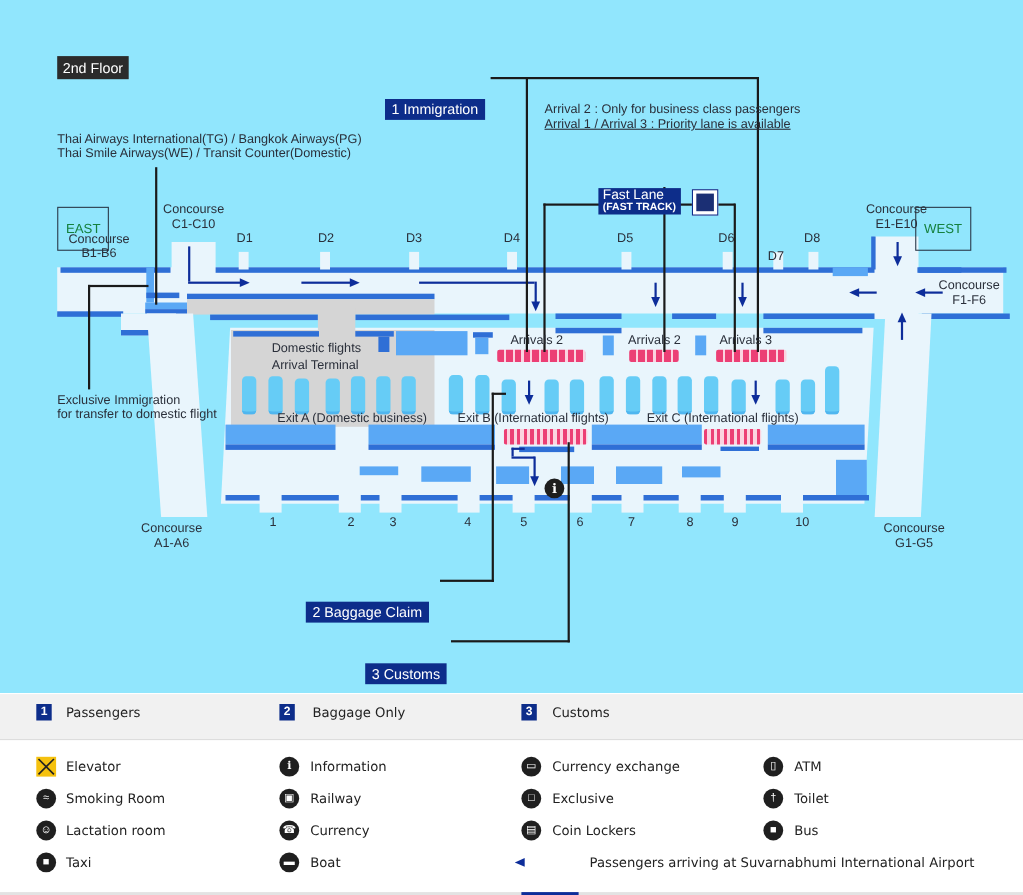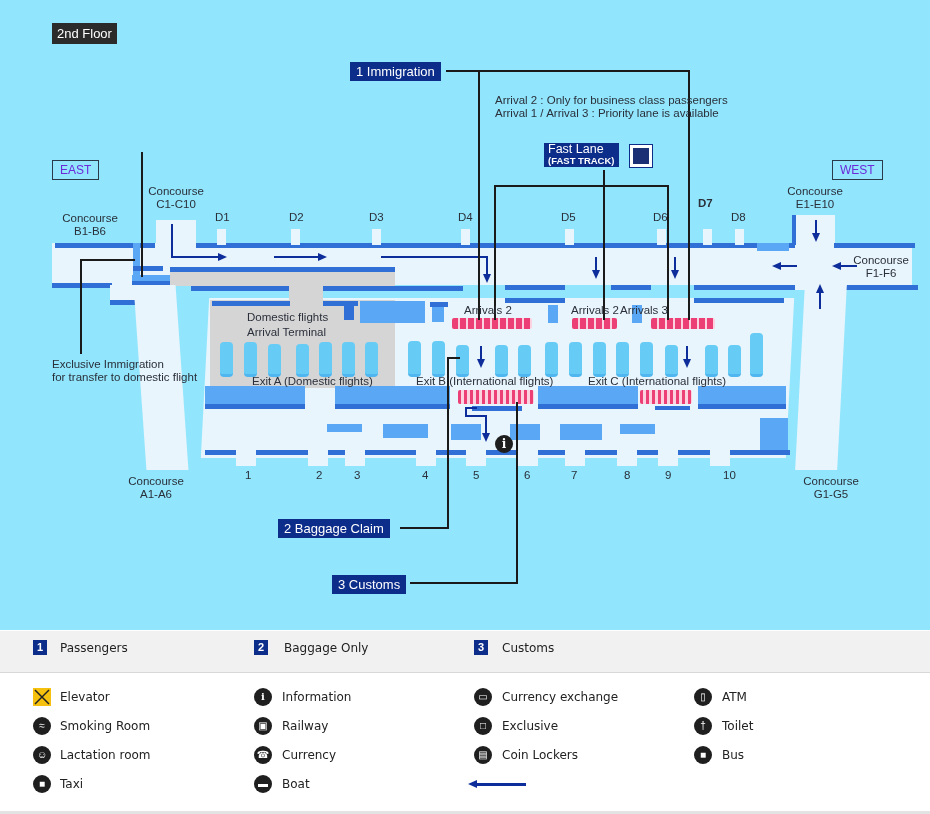--- a/index.html
+++ b/index.html
@@ -1,22 +1,22 @@
 <!DOCTYPE html>
 <html><head>
 <meta charset="utf-8">
 <style>
   html, body { margin:0; padding:0; }
   body { width:930px; height:814px; position:relative; overflow:hidden; font-family:"Liberation Sans", sans-serif; background:#ffffff; }
   #map { position:absolute; left:0; top:0; width:930px; height:630px; background:#91e6fd; overflow:hidden; }
-  .abs { position:absolute; }
+  .abs { position:absolute;margin-top:28px; }
   .txt { position:absolute; color:#2a2f3a; font-size:11.5px; line-height:13px; white-space:nowrap; }
   .ctr { text-align:center; }
   .floor-label { left:52px; top:23px; background:#2b2b2b; color:#fff; font-size:13px; padding:3px 5px; }
-  .dir-box { border:1px solid #2b3a4a; font-size:12px; padding:2px 7px; color:#6d28d9; }
+  .dir-box { border:1px solid #2b3a4a; font-size:12px; padding:12px 7px; color:#15803d; }
   .callout { background:#0d2d8a; color:#fff; font-size:13px; padding:2px 6px; white-space:nowrap; }
   .line { position:absolute; background:#1a1a1a; }
   .floor { position:absolute; background:#e9f5fc; }
   .wall { position:absolute; background:#2f6fd6; }
   .wall-l { position:absolute; background:#5aa8f5; }
   .grey { position:absolute; background:#d5d5d5; }
   .belt { position:absolute; background:#66ccf6; border-radius:4px; border-bottom:3px solid #4fb6ef; box-sizing:border-box; }
   .counter { position:absolute; background:#ec3f75; border-radius:2px; }
   .arrow-h { position:absolute; height:2px; background:#0d2d9a; }
   .arrow-v { position:absolute; width:2px; background:#0d2d9a; }
@@ -216,47 +216,49 @@
 
   <div class="abs" style="left:544px;top:143px;background:#0d2d8a;color:#fff;padding:1px 4px;line-height:11px;">
     <div style="font-size:12.5px;">Fast Lane</div>
     <div style="font-size:9.5px;font-weight:bold;">(FAST TRACK)</div>
   </div>
   <div class="abs" style="left:629px;top:144px;width:24px;height:24px;background:#fff;border:1px solid #0d2d8a;box-sizing:border-box;padding:3px;">
     <div style="width:100%;height:100%;background:#1b2f74;"></div>
   </div>
 
   <div class="txt" style="left:495px;top:94px;">Arrival 2 : Only for business class passengers</div>
-  <div class="txt" style="left:495px;top:107px;">Arrival 1 / Arrival 3 : Priority lane is available</div>
+  <div class="txt" style="left:495px;top:107px;text-decoration:underline;">Arrival 1 / Arrival 3 : Priority lane is available</div>
+  <div class="txt" style="left:52px;top:121px;">Thai Airways International(TG) / Bangkok Airways(PG)</div>
+  <div class="txt" style="left:52px;top:134px;">Thai Smile Airways(WE) / Transit Counter(Domestic)</div>
   <div class="txt" style="left:52px;top:358px;">Exclusive Immigration</div>
   <div class="txt" style="left:52px;top:371px;">for transfer to domestic flight</div>
   <div class="txt" style="left:247px;top:311px;">Domestic flights</div>
   <div class="txt" style="left:247px;top:326px;">Arrival Terminal</div>
 
   <div class="txt ctr" style="left:55px;top:212px;width:70px;"><span>Concourse</span><br><span>B1-B6</span></div>
   <div class="txt ctr" style="left:141px;top:185px;width:70px;"><span>Concourse</span><br><span>C1-C10</span></div>
   <div class="txt ctr" style="left:780px;top:185px;width:70px;"><span>Concourse</span><br><span>E1-E10</span></div>
   <div class="txt ctr" style="left:846px;top:254px;width:70px;"><span>Concourse</span><br><span>F1-F6</span></div>
   <div class="txt ctr" style="left:121px;top:475px;width:70px;"><span>Concourse</span><br><span>A1-A6</span></div>
   <div class="txt ctr" style="left:796px;top:475px;width:70px;"><span>Concourse</span><br><span>G1-G5</span></div>
 
   <div class="txt" style="left:215px;top:211px;">D1</div>
   <div class="txt" style="left:289px;top:211px;">D2</div>
   <div class="txt" style="left:369px;top:211px;">D3</div>
   <div class="txt" style="left:458px;top:211px;">D4</div>
   <div class="txt" style="left:561px;top:211px;">D5</div>
   <div class="txt" style="left:653px;top:211px;">D6</div>
-  <div class="txt" style="left:698px;top:197px;font-weight:bold;">D7</div>
+  <div class="txt" style="left:698px;top:227px;">D7</div>
   <div class="txt" style="left:731px;top:211px;">D8</div>
 
   <div class="txt" style="left:464px;top:304px;">Arrivals 2</div>
   <div class="txt" style="left:571px;top:304px;">Arrivals 2</div>
-  <div class="txt" style="left:620px;top:304px;">Arrivals 3</div>
-
-  <div class="txt" style="left:252px;top:375px;">Exit A (Domestic flights)</div>
+  <div class="txt" style="left:654px;top:304px;">Arrivals 3</div>
+
+  <div class="txt" style="left:252px;top:375px;">Exit A (Domestic business)</div>
   <div class="txt" style="left:416px;top:375px;">Exit B (International flights)</div>
   <div class="txt" style="left:588px;top:375px;">Exit C (International flights)</div>
 
   <div class="txt" style="left:245px;top:469px;">1</div>
   <div class="txt" style="left:316px;top:469px;">2</div>
   <div class="txt" style="left:354px;top:469px;">3</div>
   <div class="txt" style="left:422px;top:469px;">4</div>
   <div class="txt" style="left:473px;top:469px;">5</div>
   <div class="txt" style="left:524px;top:469px;">6</div>
   <div class="txt" style="left:571px;top:469px;">7</div>
@@ -308,13 +310,14 @@
 
   <div class="leg-icon" style="left:694px;top:15px;">▯</div>
   <div class="leg-label" style="left:722px;top:17px;">ATM</div>
   <div class="leg-icon" style="left:694px;top:44px;">†</div>
   <div class="leg-label" style="left:722px;top:46px;">Toilet</div>
   <div class="leg-icon" style="left:694px;top:73px;">■</div>
   <div class="leg-label" style="left:722px;top:75px;">Bus</div>
 
   <div class="abs" style="left:474px;top:110px;width:52px;height:3px;background:#0d2d9a;"></div>
   <div class="ah-l" style="left:468px;top:107px;"></div>
+  <div class="leg-label" style="left:536px;top:104px;">Passengers arriving at Suvarnabhumi International Airport</div>
 </div>
 
 </body></html>

